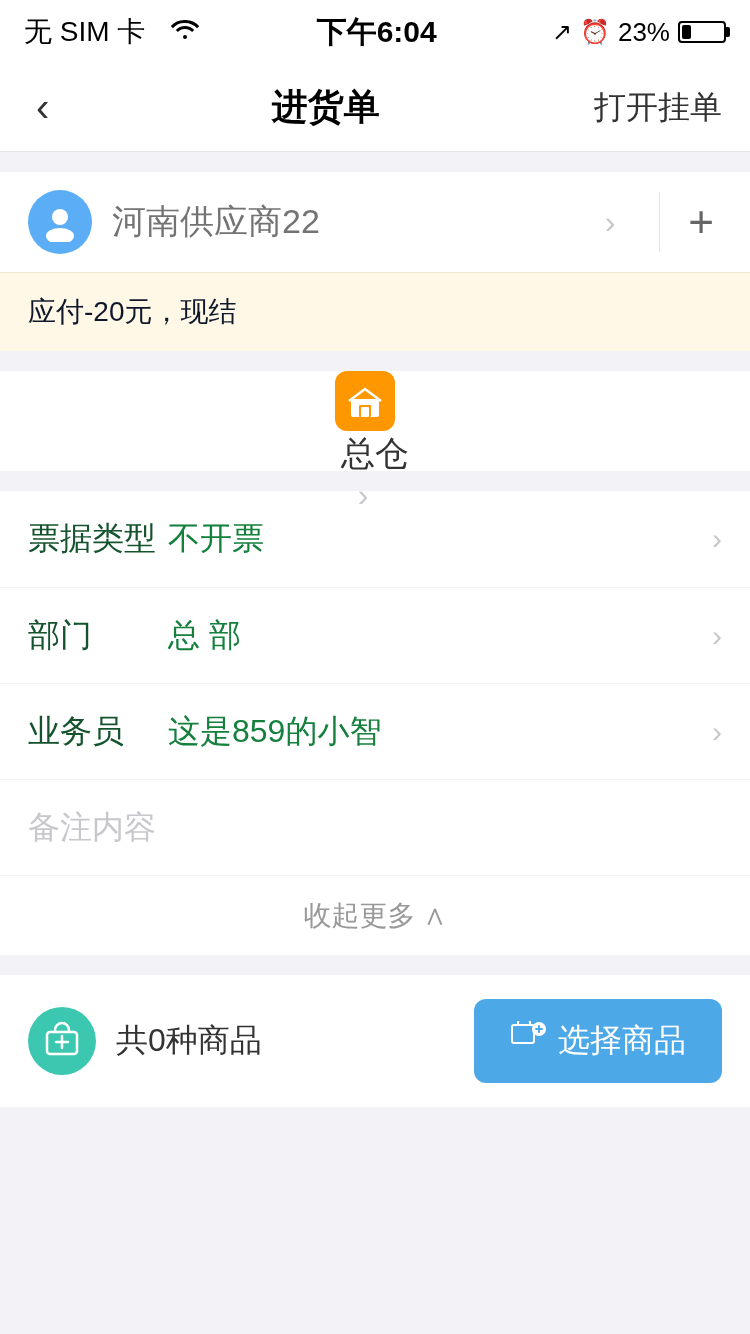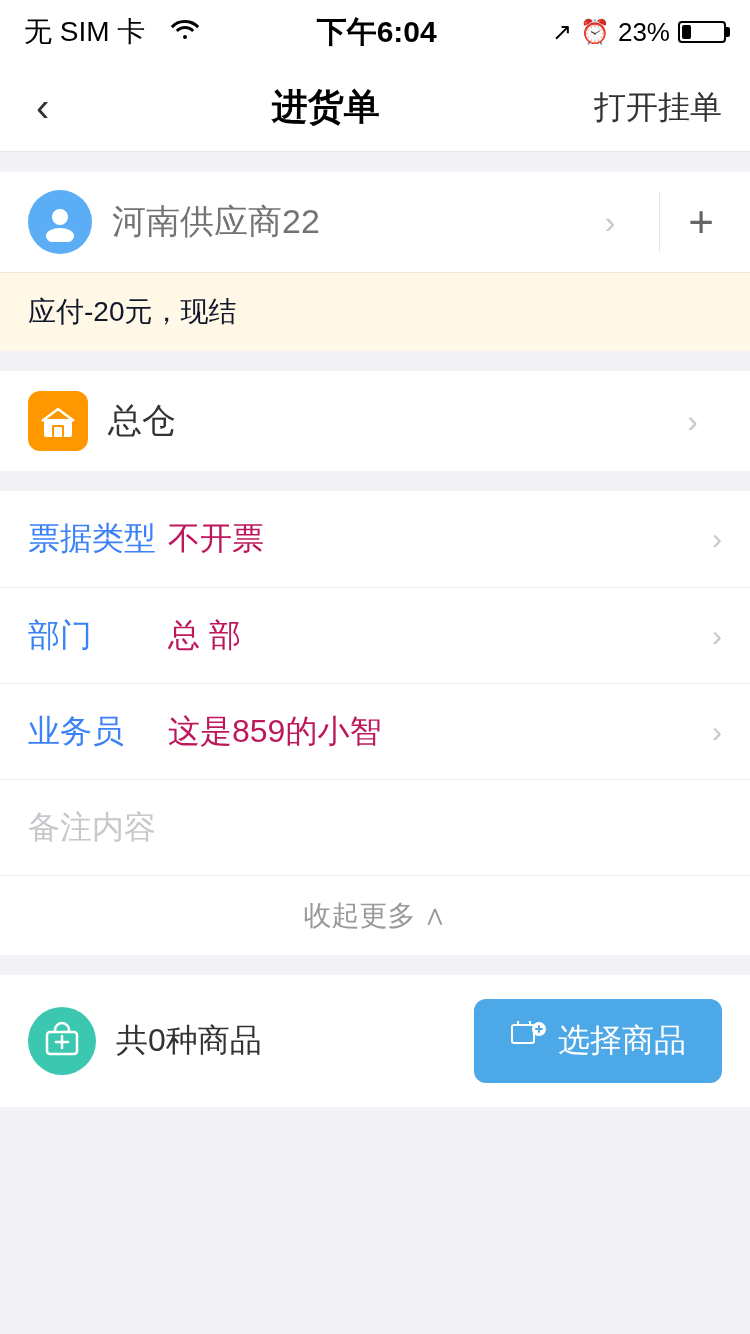--- a/index.html
+++ b/index.html
@@ -177,28 +177,28 @@
       height: 96px;
       background: #fff;
       border-top: 1px solid #f0f0f0;
       cursor: pointer;
     }
     .form-row:first-child {
       border-top: none;
     }
     .form-label {
       font-size: 32px;
-      color: #3b82f6;
+      color: #14532d;
       width: 140px;
       flex-shrink: 0;
     }
     .form-value {
       flex: 1;
       font-size: 32px;
-      color: #be185d;
+      color: #15803d;
     }
     .form-value.placeholder {
       color: #c7c7cc;
     }
     .form-chevron {
       font-size: 30px;
       color: #c7c7cc;
     }
 
     
@@ -336,21 +336,21 @@
   </div>
 
   <div class="notice-banner">
     <span>应付-20元，现结</span>
   </div>
 </div>
 
 <div class="section-divider"></div>
 
 <div class="card-section">
-  <div class="warehouse-row" style="border-top:none;">
+  <div class="warehouse-row" style="border-top:none;flex-direction:column;">
     <div class="warehouse-icon-wrap">
       <svg width="36" height="36" viewBox="0 0 36 36" fill="none">
         <rect x="4" y="16" width="28" height="18" rx="2" fill="#fff"></rect>
         <path d="M2 18L18 6l16 12" stroke="#fff" stroke-width="2.5" fill="none"></path>
         <rect x="12" y="22" width="12" height="12" rx="1" fill="#FF9800"></rect>
         <rect x="14" y="24" width="8" height="10" rx="1" fill="#fff"></rect>
       </svg>
     </div>
     <span class="warehouse-name">总仓</span>
     <span class="chevron">›</span>

